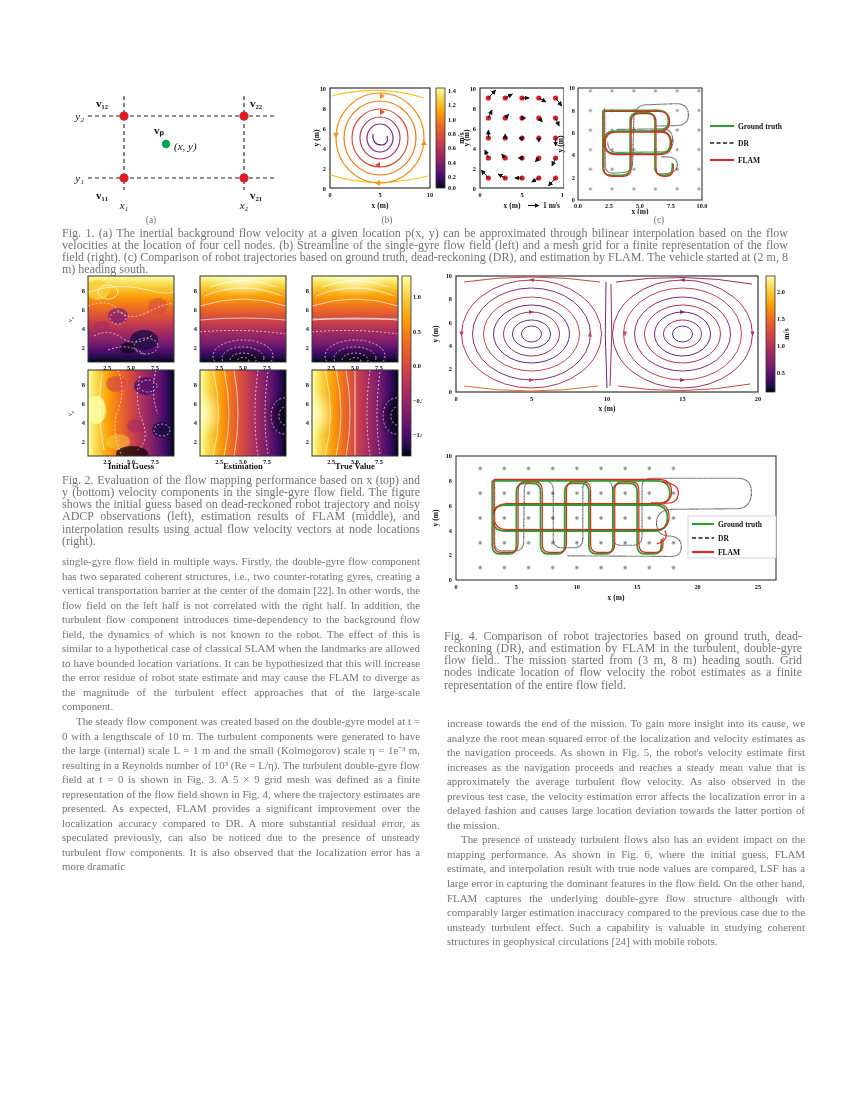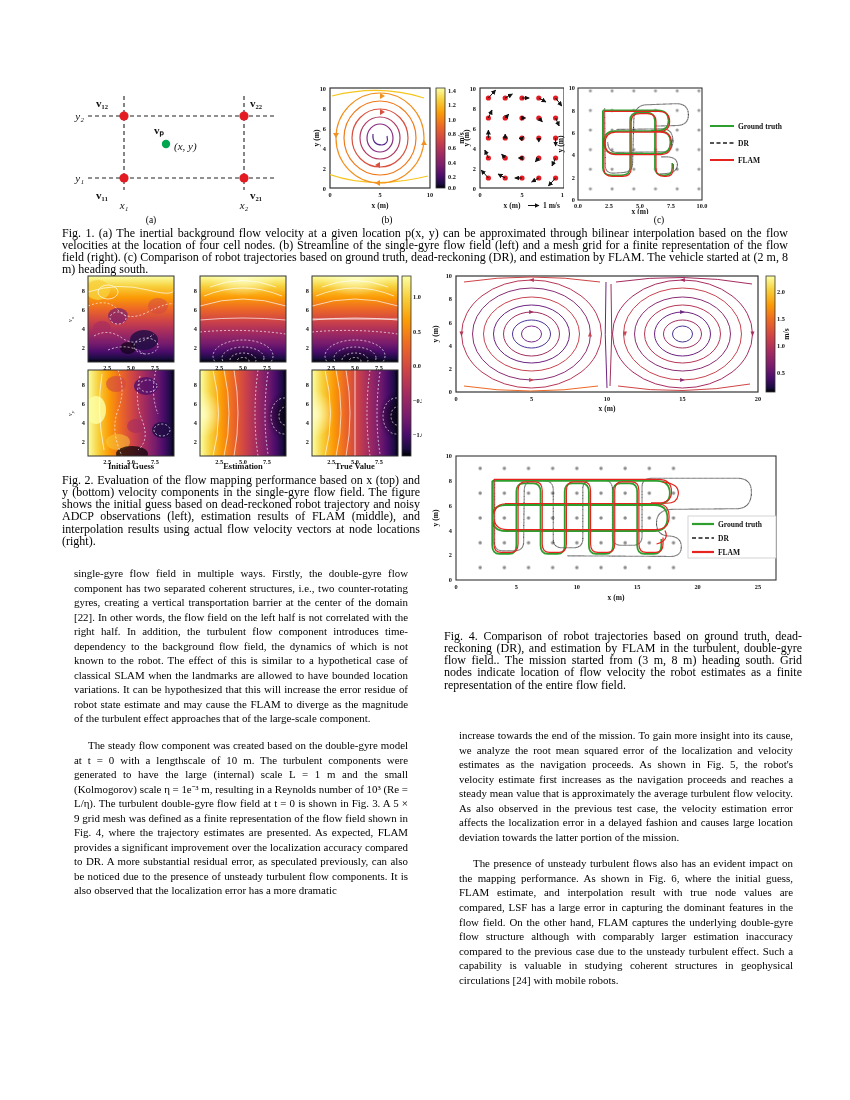--- a/index.html
+++ b/index.html
@@ -1,21 +1,21 @@
 <!DOCTYPE html>
 <html><head>
 <meta charset="utf-8">
 <style>
   html,body { margin:0; padding:0; background:#e8e8e8; }
   .page { position:relative; width:850px; height:1100px; background:#ffffff; margin:0 auto;
-          font-family:"Liberation Serif", serif; color:#000000; overflow:hidden; }
+          font-family:"Liberation Serif", serif; color:#737373; overflow:hidden; }
   .abs { position:absolute; }
   .cap { font-size:12px; line-height:12.15px; text-align:justify; }
   .bodytxt { font-size:10.9px; line-height:14.55px; text-align:justify; }
-  .bodytxt p { margin:12px; }
+  .bodytxt p { margin:0; }
   .bodytxt p.ind { text-indent:14px; }
   .sublab { font-size:9.5px; text-align:center; display:block; }
   svg { display:block; }
   svg text { font-family:"Liberation Serif", serif; fill:#111; }
   .t6 { font-size:6.3px; font-weight:bold; }
   .lab { font-size:7.5px; font-weight:bold; }
   .leg { font-size:7.5px; font-weight:bold; }
   .ttl { font-size:8.5px; font-weight:bold; }
   .fa  { font-size:11px; font-weight:bold; }
   .fi  { font-size:11px; font-style:italic; }

